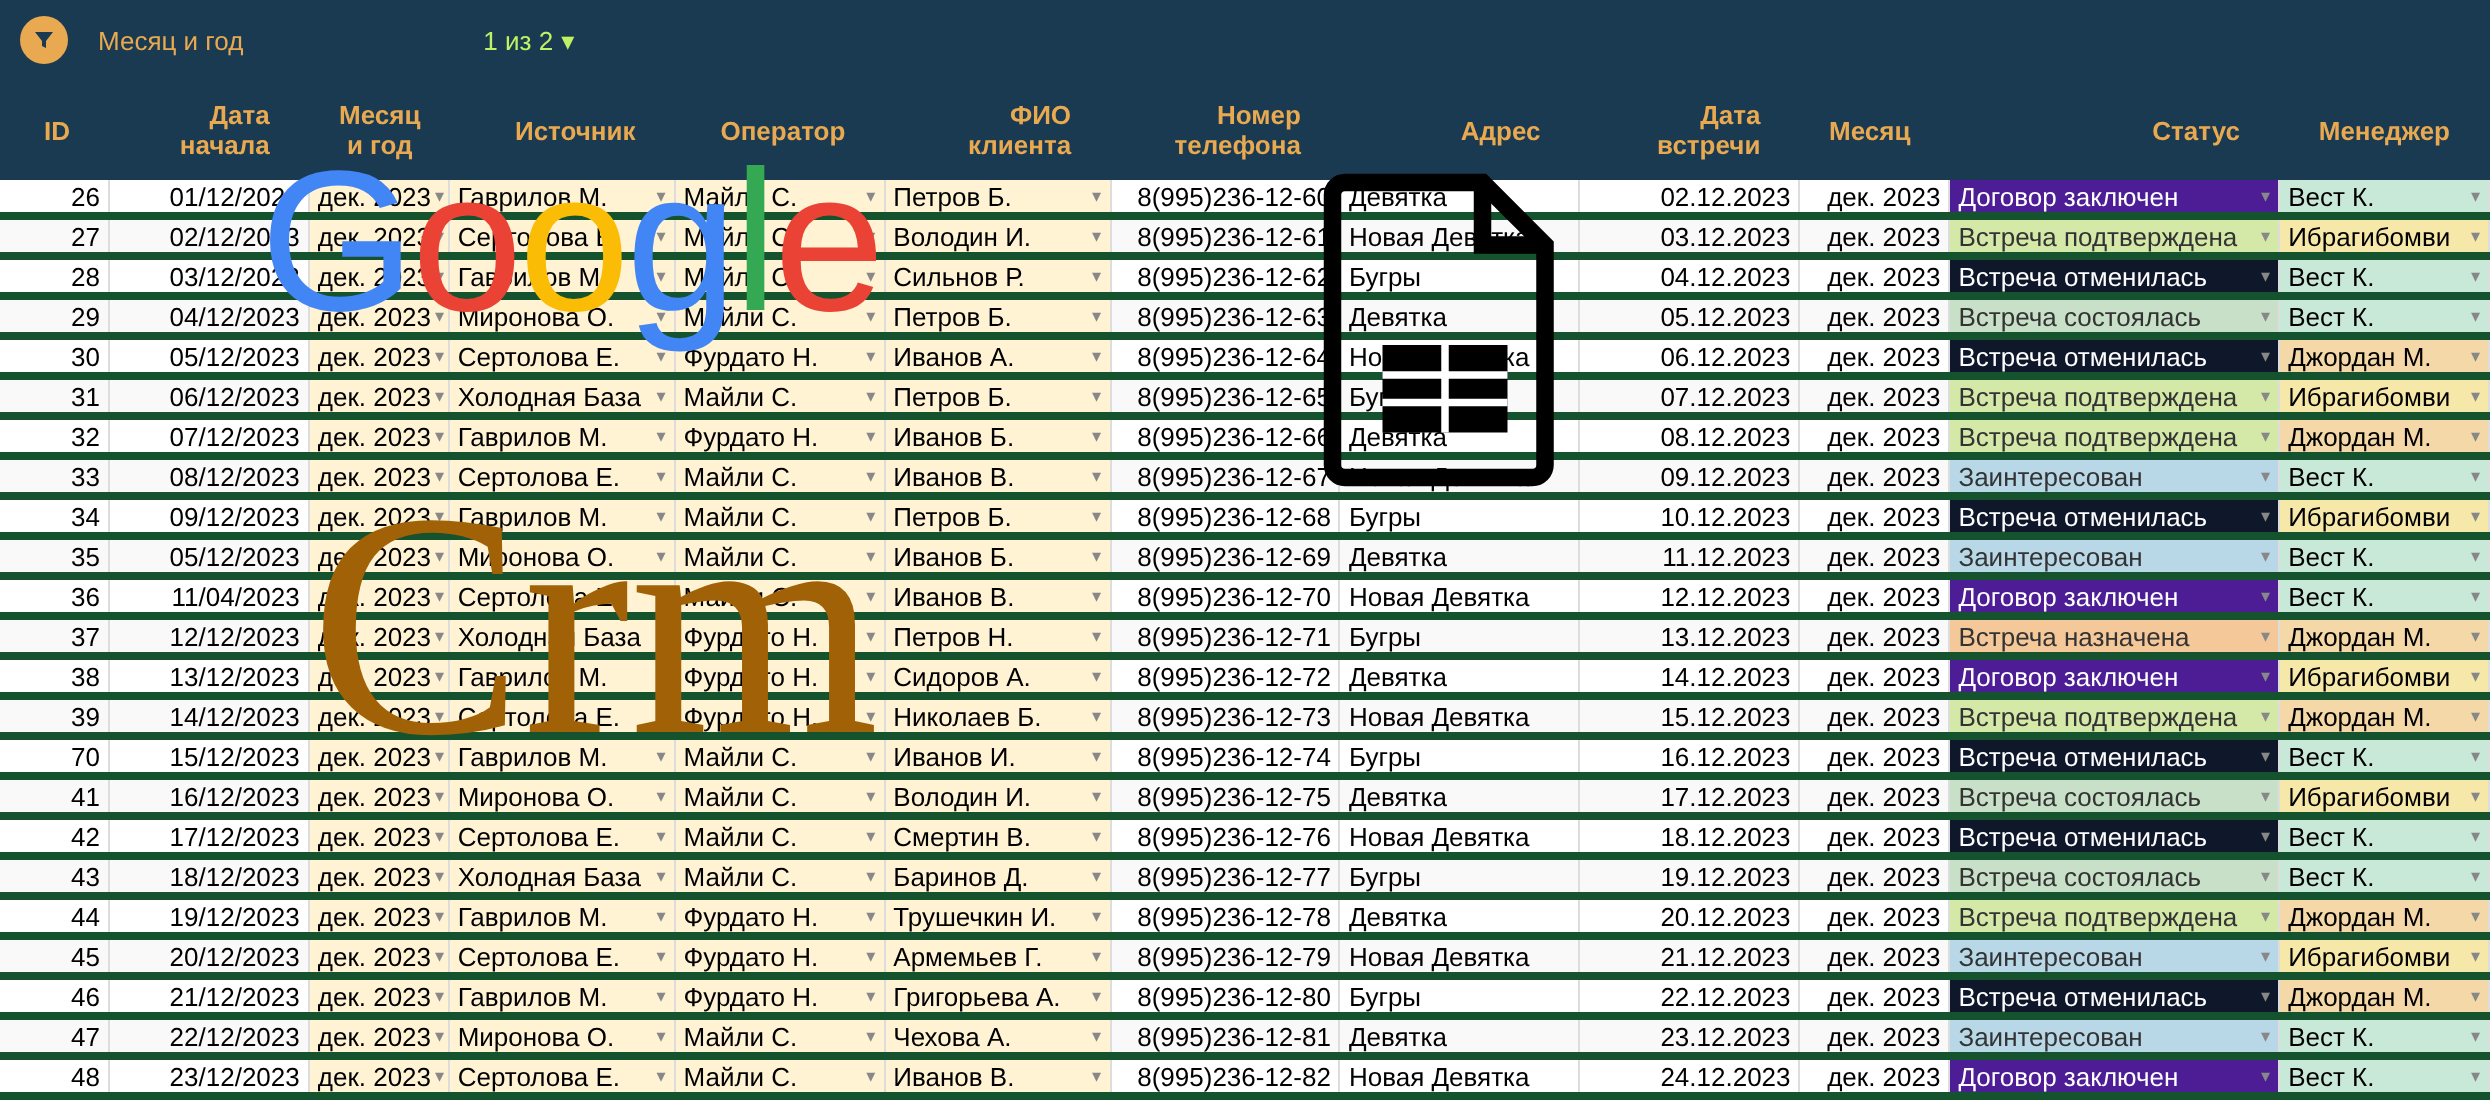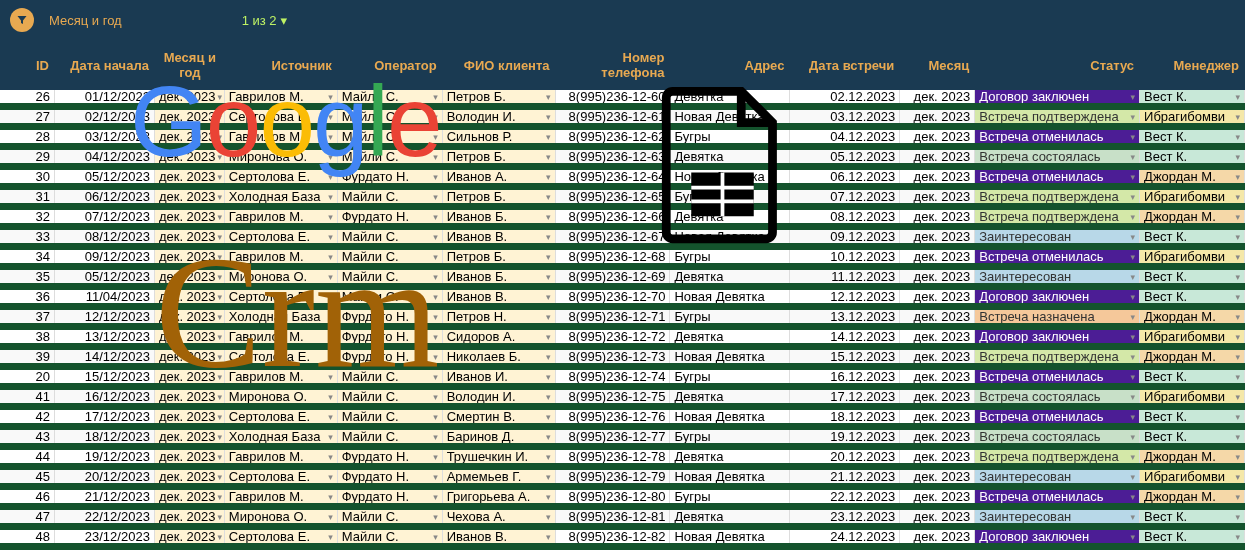--- a/index.html
+++ b/index.html
@@ -4,23 +4,23 @@
 <style>
 *{margin:0;padding:0;box-sizing:border-box}
 body{font-family:Arial,sans-serif;font-size:13px;background:#fff;width:1245px;height:551px;overflow:hidden;position:relative}
 .topbar{background:#1a3a52;height:40px;display:flex;align-items:center;padding:0 10px;color:#e8a951}
 .filter-btn{width:24px;height:24px;background:#e8a951;border-radius:50%;display:flex;align-items:center;justify-content:center;margin-right:15px;cursor:pointer}
 .filter-btn svg{fill:#1a3a52}
 .topbar-label{color:#e8a951;margin-right:120px;cursor:pointer}
 .topbar-count{color:#bef264;cursor:pointer;display:flex;align-items:center}
 .dd{display:inline-block;margin-left:4px}
 .header-row{background:#1a3a52;color:#e8a951;display:flex;height:50px}
-.hcell{display:flex;align-items:center;justify-content:flex-end;padding:0 6px;font-weight:bold;text-align:right}
+.hcell{display:flex;align-items:center;justify-content:flex-end;padding:0 20px;font-weight:bold;text-align:right}
 .data-container{overflow-y:auto;height:461px}
-.data-row{display:flex;height:20px;border-bottom:7px solid #14532d;background:#fff}
+.data-row{display:flex;height:20px;border-bottom:4px solid #14532d;background:#fff}
 .data-row:nth-child(even){background:#f9f9f9}
 .cell{display:flex;align-items:center;padding:0 4px;border-right:1px solid #ddd;overflow:hidden;white-space:nowrap}
 .cell.r{justify-content:flex-end}
 .cell.dd-cell{justify-content:space-between}
 .dd-arrow{color:#888;font-size:9px;margin-left:2px}
 .c-id{width:55px}
 .c-date{width:100px}
 .c-month{width:70px;background:#fff3d4}
 .c-source{width:113px;background:#fff3d4}
 .c-oper{width:105px;background:#fff3d4}
@@ -38,21 +38,21 @@
 .h-oper{width:105px}
 .h-fio{width:113px}
 .h-phone{width:115px}
 .h-addr{width:120px}
 .h-mdate{width:110px}
 .h-mmonth{width:75px}
 .h-status{width:165px}
 .h-mgr{width:105px}
 .st-contract{background:#4c1d95}
 .st-confirmed{background:#d4e8a8;color:#333}
-.st-cancelled{background:#4c1d95}
+.st-cancelled{background:#0f172a}
 .st-held{background:#c8e0c8;color:#333}
 .st-interested{background:#b8d8e8;color:#333}
 .st-scheduled{background:#f5c89a;color:#333}
 .mgr-west{background:#c8e8d8}
 .mgr-ibr{background:#f5e8a8}
 .mgr-jor{background:#f5d8a8}
 .overlay{position:absolute;top:64px;left:130px;pointer-events:none}
 .google-logo{font-family:'Product Sans',Arial,sans-serif;font-size:100px;font-weight:500;letter-spacing:-2px}
 .g1{color:#4285F4}.g2{color:#EA4335}.g3{color:#FBBC05}.g4{color:#4285F4}.g5{color:#34A853}.g6{color:#EA4335}
 .crm{position:absolute;top:220px;left:155px;font-family:Georgia,serif;font-size:160px;color:#a16207;pointer-events:none}
@@ -532,21 +532,21 @@
       <div class="cell c-status dd-cell st-confirmed">
         <span>Встреча подтверждена</span>
         <span class="dd-arrow">▾</span>
       </div>
       <div class="cell c-mgr dd-cell mgr-jor">
         <span>Джордан М.</span>
         <span class="dd-arrow">▾</span>
       </div>
     </div>
     <div class="data-row">
-      <div class="cell c-id r">20</div>
+      <div class="cell c-id r">70</div>
       <div class="cell c-date r">15/12/2023</div>
       <div class="cell c-month dd-cell">
         <span>дек. 2023</span>
         <span class="dd-arrow">▾</span>
       </div>
       <div class="cell c-source dd-cell">
         <span>Гаврилов М.</span>
         <span class="dd-arrow">▾</span>
       </div>
       <div class="cell c-oper dd-cell">

